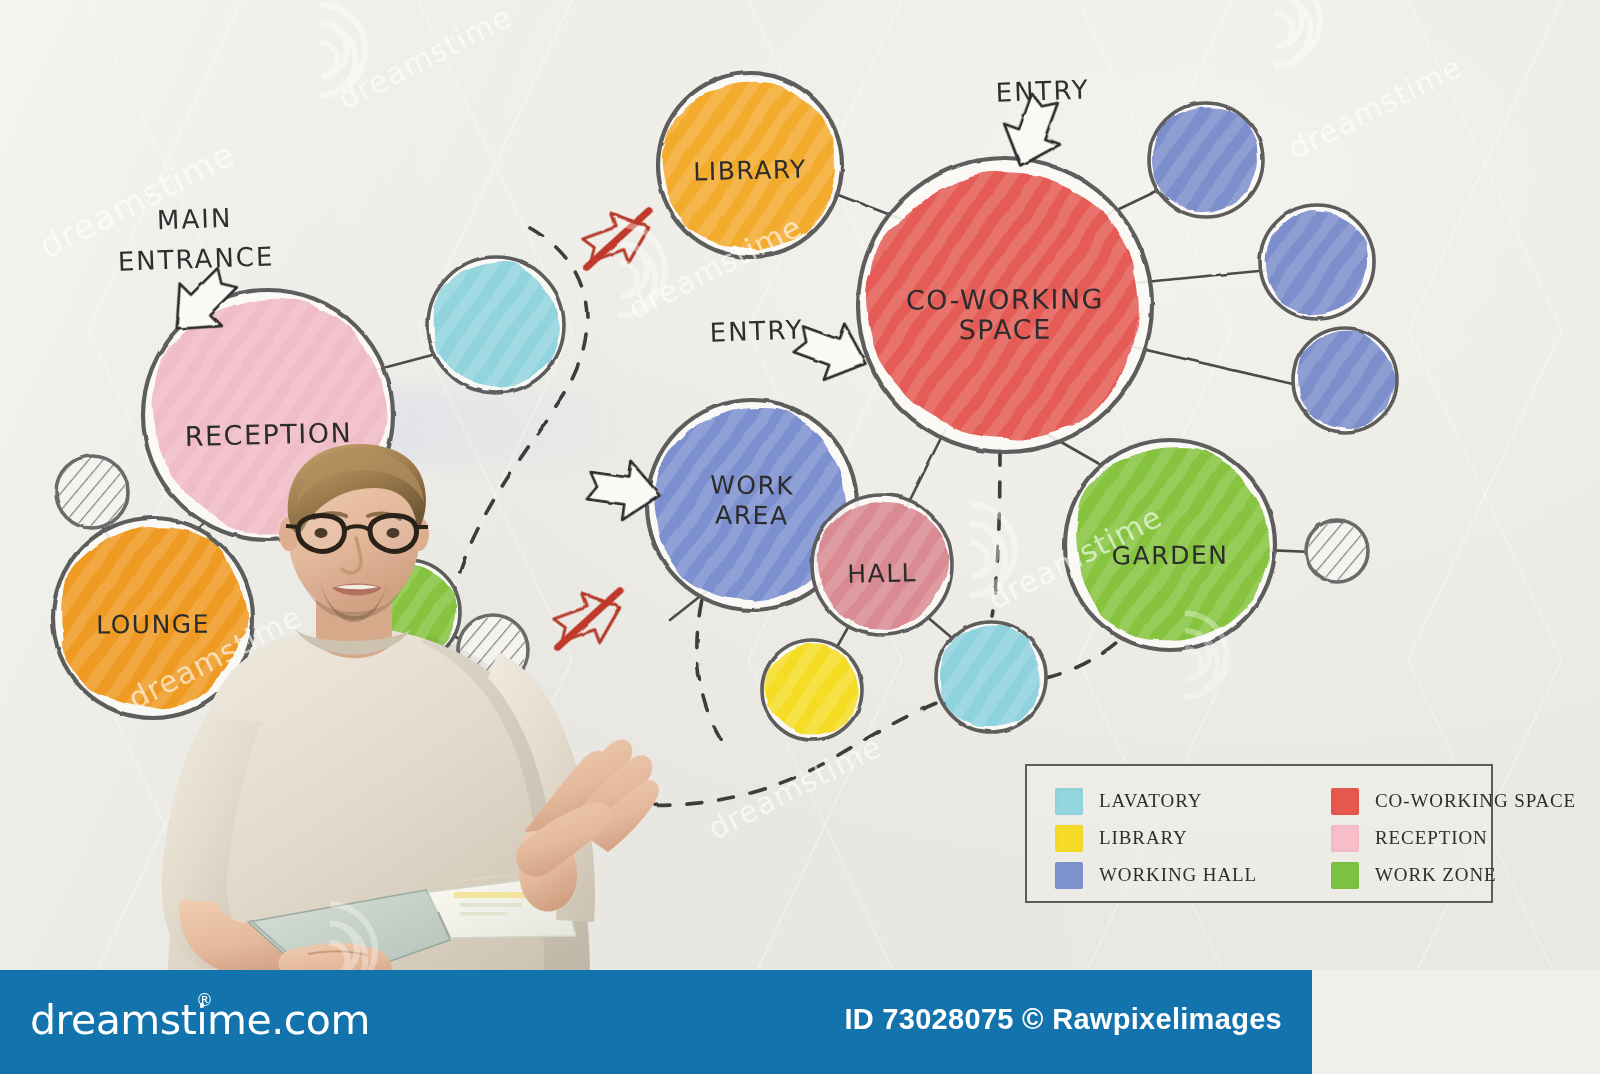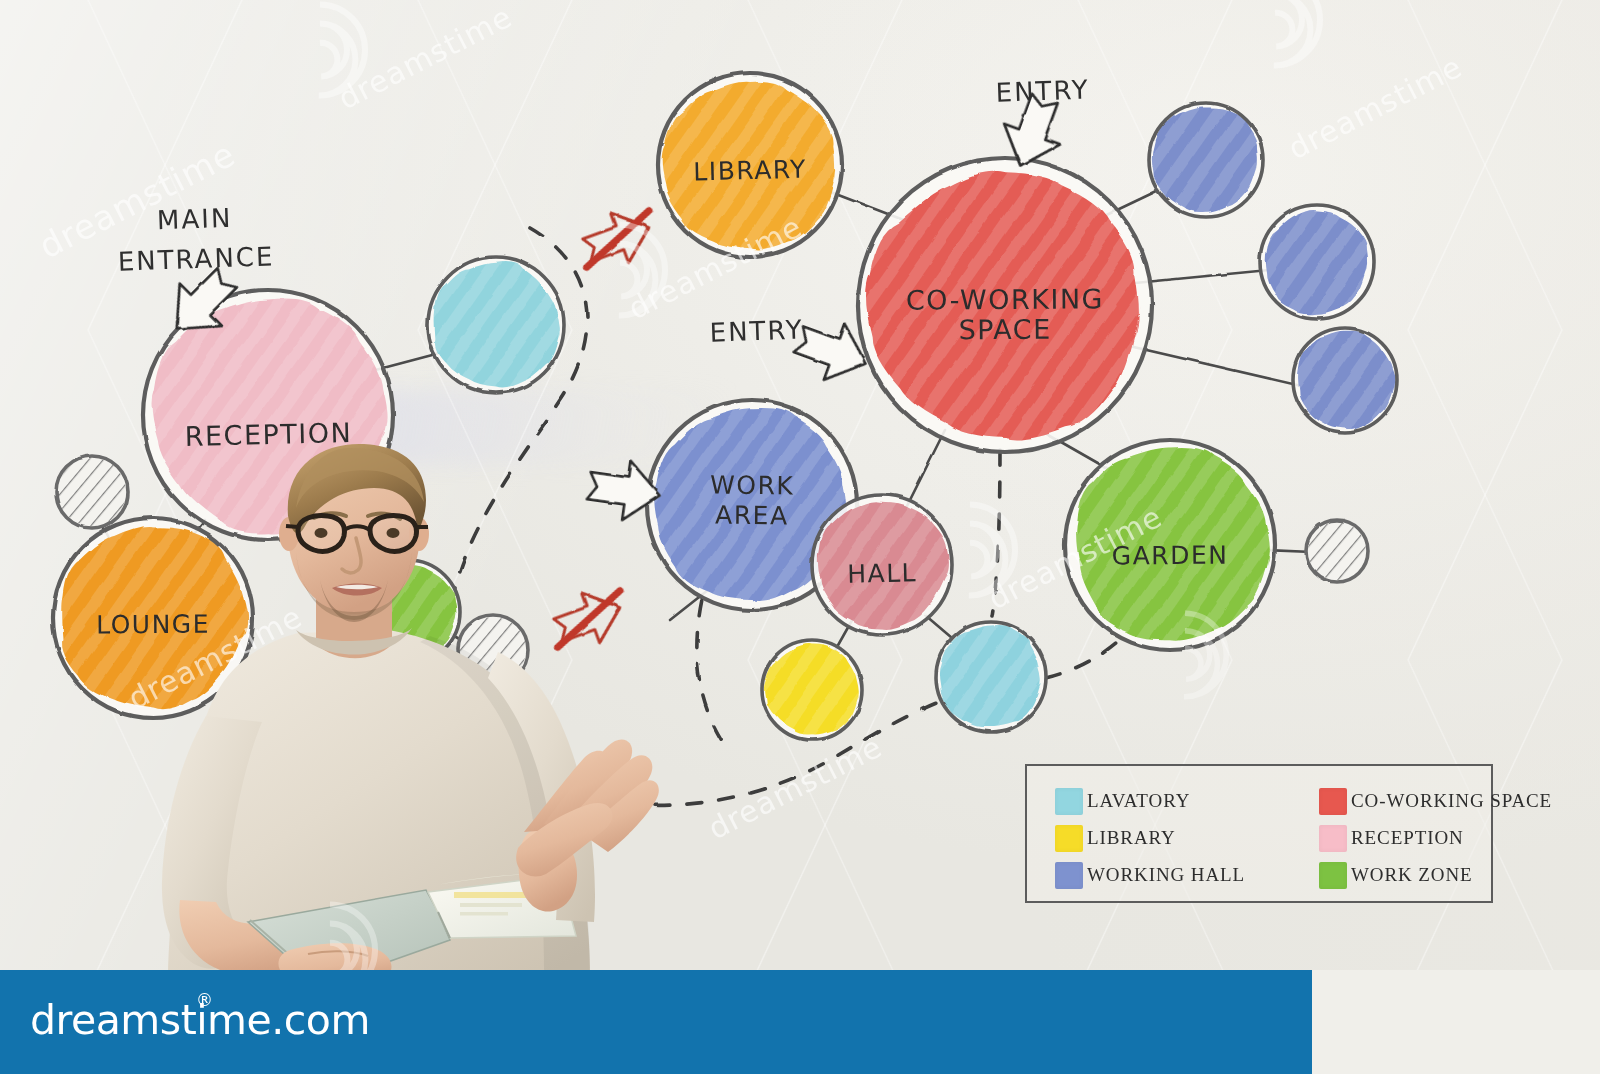--- a/index.html
+++ b/index.html
@@ -87,21 +87,21 @@
     border: 2px solid #5c5c5c;
     background: rgba(240,239,233,0.55);
     box-sizing: border-box;
   }
   #legend .cols {
     display: flex;
     padding: 22px 0 0 28px;
     gap: 74px;
   }
   .legend-col { display: flex; flex-direction: column; gap: 11px; }
-  .legend-item { display: flex; align-items: center; gap: 4px; height: 26px; }
+  .legend-item { display: flex; align-items: center; gap: 16px; height: 26px; }
   .legend-swatch {
     width: 28px; height: 27px;
     border-radius: 2px;
     box-shadow: inset 0 0 5px rgba(0,0,0,0.05);
   }
   .legend-text {
     font-family: "Liberation Serif", serif;
     font-size: 19px;
     color: #2d2d2d;
     letter-spacing: 0.9px;
@@ -566,15 +566,16 @@
     <svg class="wm-spiral" style="left:270px; top:890px; width:120px; height:120px;" viewBox="0 0 100 100">
       <path d="M50 12 A38 38 0 1 1 49 88 A30 30 0 1 0 50 28 A22 22 0 1 1 51 72 A14 14 0 1 0 50 44" fill="none" stroke="#ffffff" stroke-width="5" opacity="0.6"></path>
     </svg>
   </div>
 
   <div id="footer">
     <div id="brand">
       <span>dreamstime.com</span>
       <span class="reg">®</span>
     </div>
+    <div id="credit">ID 73028075 © Rawpixelimages</div>
   </div>
 
 </div>
 
 </body></html>

